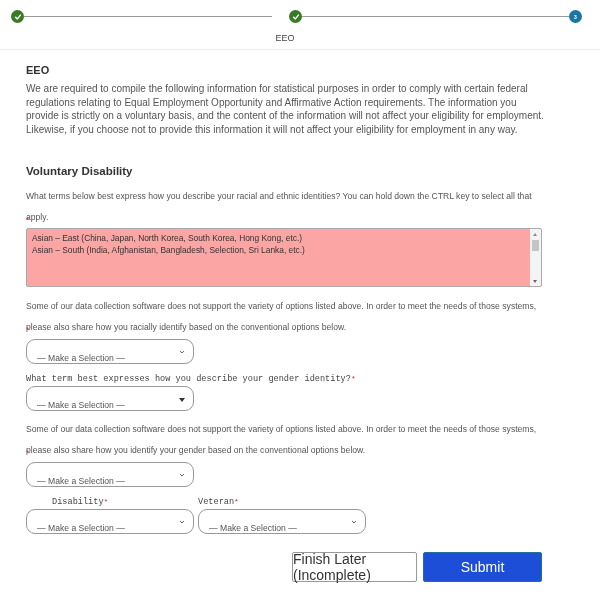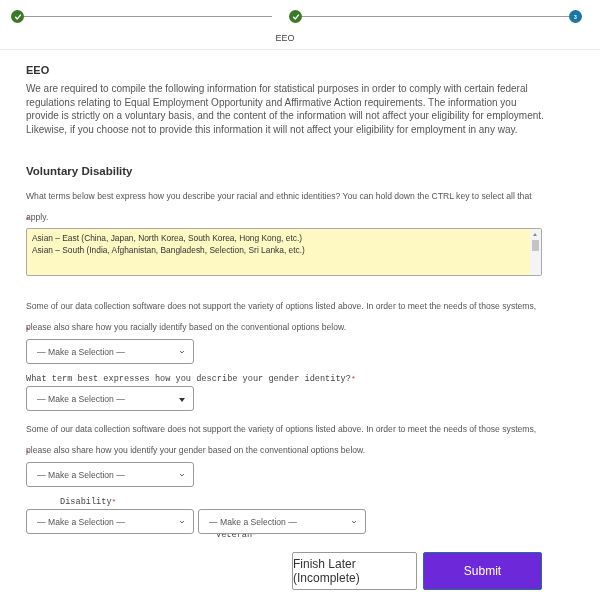--- a/index.html
+++ b/index.html
@@ -19,37 +19,37 @@
     .content { position: absolute; left: 26px; top: 64px; width: 520px; }
     h2.section-title { font-size: 11px; font-weight: bold; color: #333; margin-bottom: 6px; }
     .intro { font-size: 10px; line-height: 13.6px; color: #555; }
 
     h3.vol-title { position: absolute; left: 26px; top: 165px; font-size: 11.5px; font-weight: bold; color: #333; }
 
     .q-text { position: absolute; left: 26px; font-size: 8.6px; line-height: 21px; color: #555; width: 530px; }
     .req { color: #d0312d; font-size: 8px; }
     .req-line { position: absolute; left: 26px; color: #d0312d; font-size: 8px; line-height: 8px; }
 
-    .multiselect { position: absolute; left: 26px; top: 228px; width: 516px; height: 48px; border: 1px solid #aaa; background: #fef9c3; overflow: hidden; border-radius: 2px; }
+    .multiselect { position: absolute; left: 26px; top: 228px; width: 516px; height: 59px; border: 1px solid #aaa; background: #fca5a5; overflow: hidden; border-radius: 2px; }
     .multiselect .opt { font-size: 8.4px; line-height: 12.4px; color: #333; padding-left: 5px; white-space: nowrap; }
     .ms-scroll { position: absolute; right: 0; top: 0; width: 11px; height: 58px; background: #f4f4f4; }
     .ms-scroll .up, .ms-scroll .down { position: absolute; left: 3px; width: 0; height: 0; border-left: 2px solid transparent; border-right: 2px solid transparent; }
     .ms-scroll .up { top: 4px; border-bottom: 3px solid #888; }
     .ms-scroll .down { bottom: 4px; border-top: 3px solid #666; }
     .ms-scroll .thumb { position: absolute; left: 2px; top: 11px; width: 7px; height: 11px; background: #c4c4c4; }
 
-    .select { position: absolute; height: 25px; border: 1px solid #999; border-radius: 3px; background: #fff; display: flex; align-items: center; padding-left: 10px; font-size: 8.6px; color: #555; }
+    .select { position: absolute; height: 25px; border: 1px solid #999; border-radius: 9px; background: #fff; display: flex; align-items: flex-end; padding-left: 10px; font-size: 8.6px; color: #555; }
     .select .chev { position: absolute; right: 8px; top: 9px; width: 6px; height: 6px; }
     .select .caret { position: absolute; right: 8px; top: 11px; width: 0; height: 0; border-left: 3px solid transparent; border-right: 3px solid transparent; border-top: 4px solid #333; }
 
     .field-label { position: absolute; font-size: 8.6px; color: #444; font-family: Liberation Mono, monospace; }
 
-    .btn { position: absolute; top: 552px; height: 38px; display: flex; align-items: center; justify-content: center; font-size: 12px; border-radius: 2px; }
+    .btn { position: absolute; top: 552px; height: 30px; display: flex; align-items: center; justify-content: center; font-size: 14px; border-radius: 2px; }
     .btn.secondary { left: 292px; width: 125px; border: 1px solid #999; background: #fff; color: #333; }
-    .btn.primary { left: 423px; width: 119px; background: #6d28d9; color: #fff; border: 1px solid #1f7199; }
+    .btn.primary { left: 423px; width: 119px; background: #1d4ed8; color: #fff; border: 1px solid #1f7199; }
   </style>
 </head>
 <body>
 
 <div class="stepper">
   <div class="line l1"></div>
   <div class="line l2"></div>
   <div class="step-circle done" style="left:11px;">
     <svg viewBox="0 0 10 10">
         <path d="M2 5.2 L4.2 7.4 L8 2.6" stroke="#fff" stroke-width="1.8" fill="none" stroke-linecap="round" stroke-linejoin="round"></path>
@@ -107,31 +107,31 @@
 <p class="q-text" style="top:419px;">Some of our data collection software does not support the variety of options listed above. In order to meet the needs of those systems, please also share how you identify your gender based on the conventional options below.</p>
 <div class="req-line" style="top:449px;">*</div>
 
 <div class="select" style="left:26px; top:462px; width:168px;">
   <span>— Make a Selection —</span>
   <svg class="chev" viewBox="0 0 10 10">
       <path d="M2 3.5 L5 6.5 L8 3.5" stroke="#444" stroke-width="1.6" fill="none"></path>
     </svg>
 </div>
 
-<div class="field-label" style="left:34px; top:497px;padding-left:26px;">
+<div class="field-label" style="left:26px; top:497px;padding-left:26px;">
   <span>Disability</span><span class="req">*</span>
 </div>
 <div class="select" style="left:26px; top:509px; width:168px;">
   <span>— Make a Selection —</span>
   <svg class="chev" viewBox="0 0 10 10">
       <path d="M2 3.5 L5 6.5 L8 3.5" stroke="#444" stroke-width="1.6" fill="none"></path>
     </svg>
 </div>
 
-<div class="field-label" style="left:216px; top:497px;margin-top:33px;">
+<div class="field-label" style="left:198px; top:497px;">
   <span>Veteran</span><span class="req">*</span>
 </div>
 <div class="select" style="left:198px; top:509px; width:168px;">
   <span>— Make a Selection —</span>
   <svg class="chev" viewBox="0 0 10 10">
       <path d="M2 3.5 L5 6.5 L8 3.5" stroke="#444" stroke-width="1.6" fill="none"></path>
     </svg>
 </div>
 
 <div class="btn secondary">Finish Later (Incomplete)</div>

